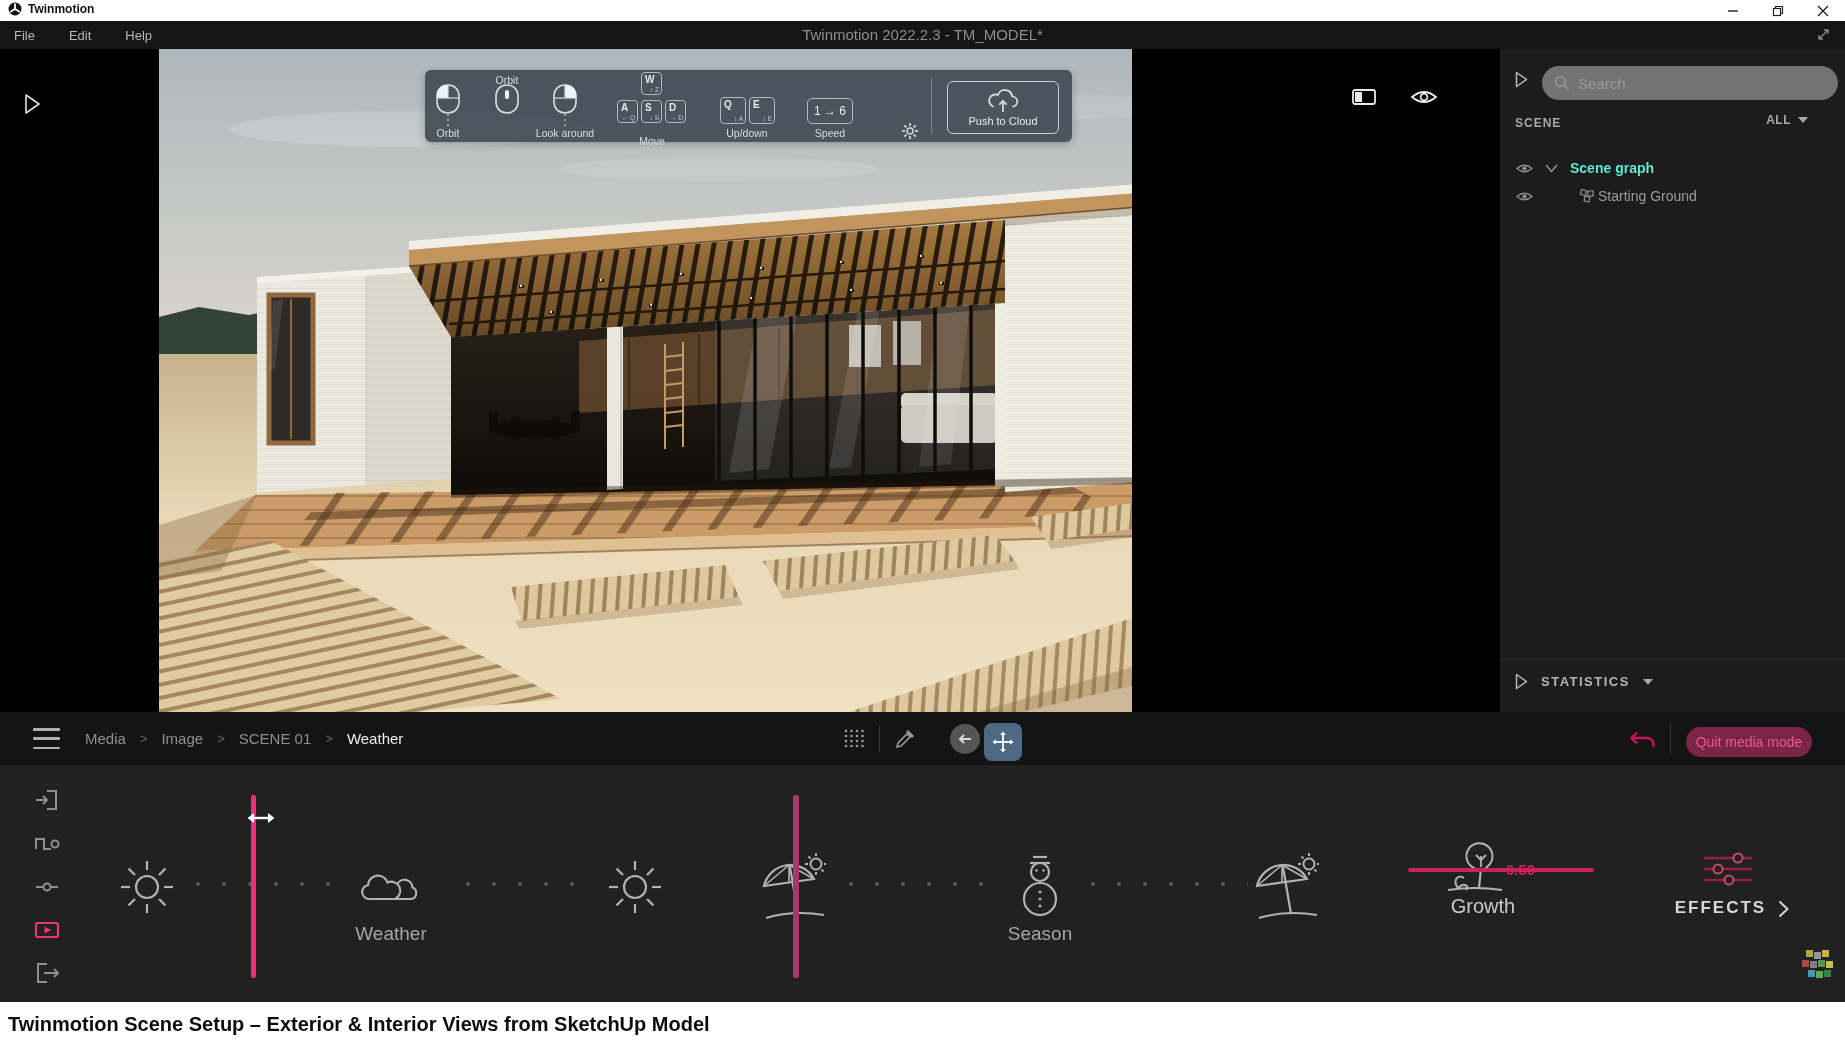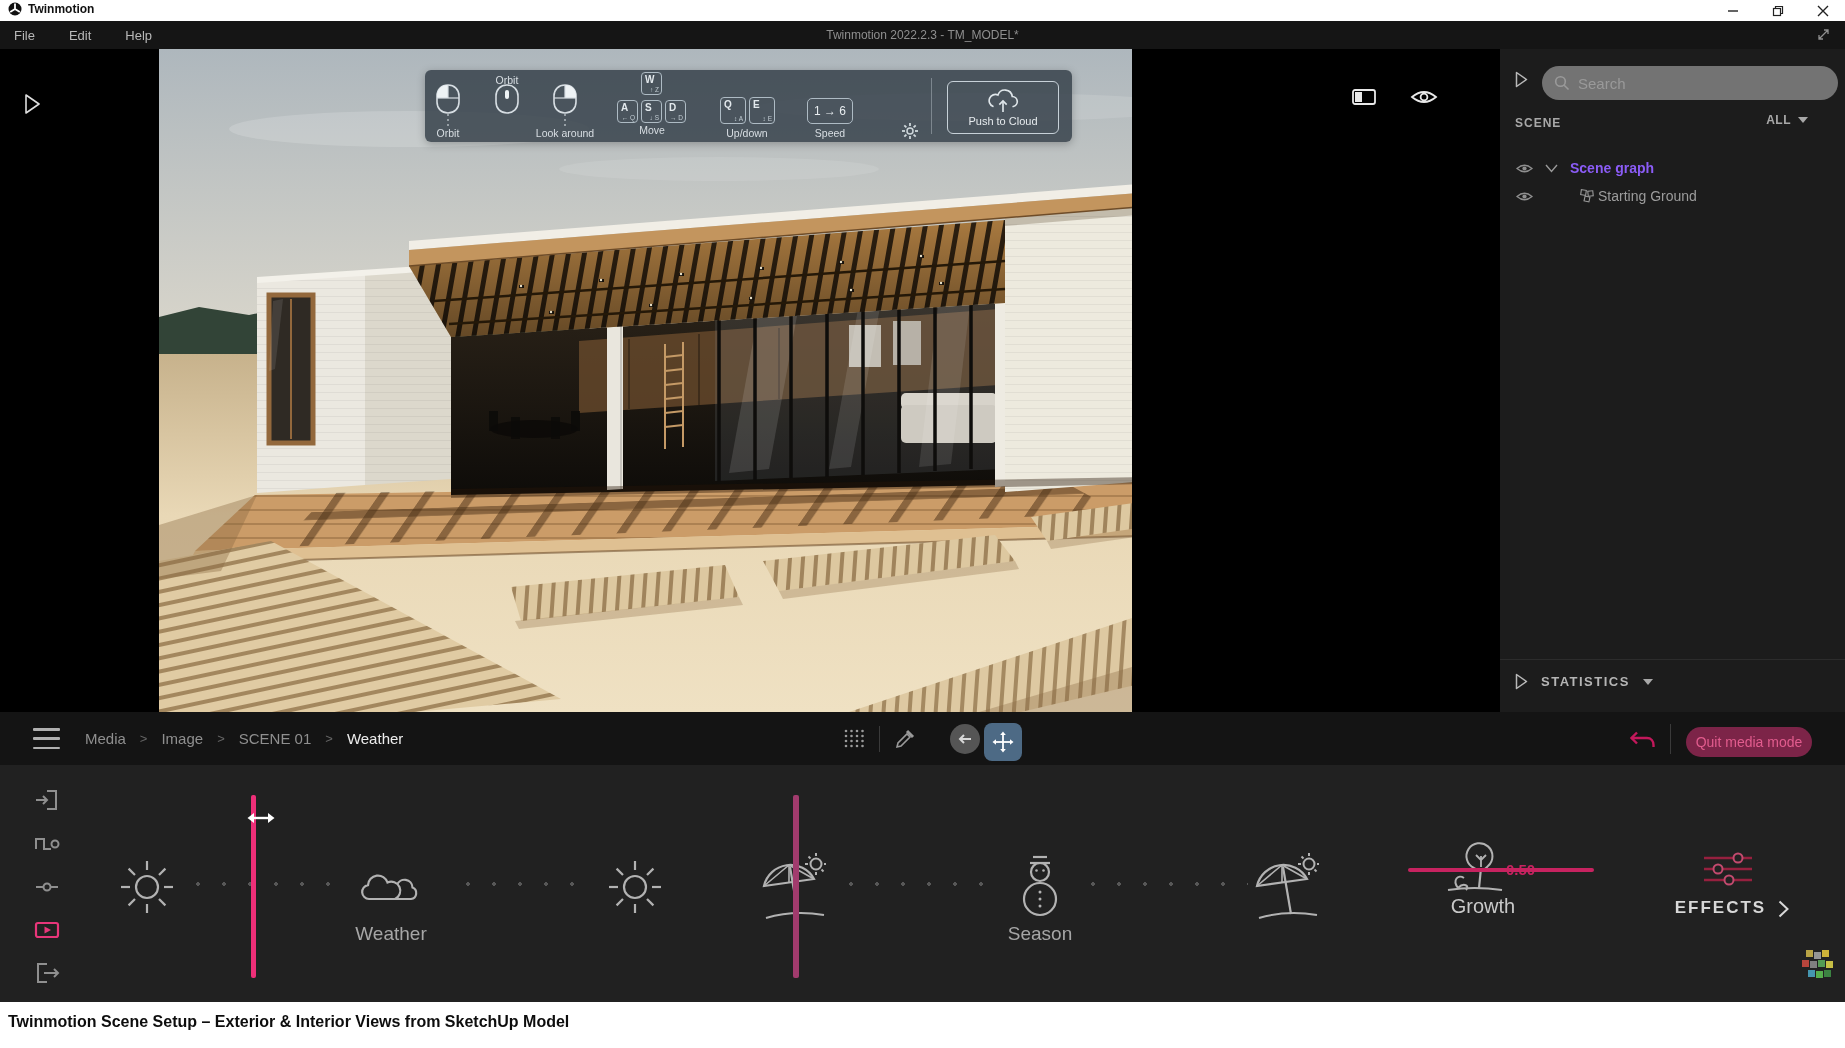--- a/index.html
+++ b/index.html
@@ -15,21 +15,21 @@
   .app-id { position:absolute; left:8px; top:2px; display:flex; align-items:center; gap:6px; }
   .app-name { font-size:12px; font-weight:bold; color:#111; }
   .win-controls { position:absolute; right:0; top:0; height:21px; display:flex; }
   .win-btn { width:45px; height:21px; display:flex; align-items:center; justify-content:center; }
 
   
   .menubar { position:absolute; left:0; top:21px; width:1845px; height:28px; background:#151515; }
   .menus { position:absolute; left:10px; top:0; height:28px; display:flex; align-items:center; gap:26px; }
   .menu-item { color:#b8b8b8; font-size:13px; padding:0 4px; }
   .doc-title { position:absolute; left:50%; top:0; transform:translateX(-50%); height:28px; line-height:28px;
-    color:#8f8f8f; font-size:12px; white-space:nowrap; }
+    color:#8f8f8f; font-size:15px; white-space:nowrap; }
   .expand-icon { position:absolute; right:14px; top:6px; }
 
   
   .main { position:absolute; left:0; top:49px; width:1845px; height:663px; background:#000; }
   .viewport { position:absolute; left:159px; top:0; width:973px; height:663px; overflow:hidden; background:#14532d; }
   .vp-left-play { position:absolute; left:24px; top:45px; }
   .vp-right-icons { position:absolute; left:1352px; top:39px; width:120px; display:flex; gap:34px; align-items:center; }
 
   
   .nav-overlay { position:absolute; left:266px; top:21px; width:647px; height:72px;
@@ -53,21 +53,21 @@
   .sb-search input { background:transparent; border:none; outline:none; color:#cfcfcf; font-size:15px; width:220px;
     font-family:"Liberation Sans", sans-serif; }
   .sb-search input::placeholder { color:#9a9a9a; }
   .sb-section { position:absolute; left:15px; top:64px; width:315px; height:18px; }
   .sb-section .sec-label { font-size:12px; font-weight:bold; letter-spacing:1px; color:#a8a8a8; }
   .sb-filter { position:absolute; right:22px; top:0; display:flex; align-items:center; gap:7px; }
   .sb-filter .sec-label { letter-spacing:0.5px; }
   .tri-down { width:0; height:0; border-left:5px solid transparent; border-right:5px solid transparent; border-top:6px solid #a8a8a8; }
   .tree-row { position:absolute; left:0; width:345px; height:26px; display:flex; align-items:center; }
   .tree-label { font-size:14px; color:#9c9c9c; margin-left:8px; }
-  .tree-label.strong { color:#8b5cf6; font-weight:bold; }
+  .tree-label.strong { color:#5eead4; font-weight:bold; }
   .sb-stats-divider { position:absolute; left:0; top:610px; width:345px; height:1px; background:#2c2c2c; }
   .sb-stats { position:absolute; left:15px; top:624px; display:flex; align-items:center; gap:13px; }
   .sb-stats .sec-label { font-size:13px; font-weight:bold; letter-spacing:1.5px; color:#b5b5b5; }
 
   
   .media-bar { position:absolute; left:0; top:712px; width:1845px; height:53px; background:#141414; }
   .hamburger { position:absolute; left:33px; top:16px; width:27px; height:21px; display:flex; flex-direction:column; justify-content:space-between; }
   .hamburger div { height:2.5px; background:#b0b0b0; border-radius:1px; }
   .breadcrumb { position:absolute; left:85px; top:0; height:53px; display:flex; align-items:center; gap:14px; }
   .crumb { font-size:15px; color:#8f8f8f; }
@@ -91,21 +91,21 @@
   .vslider { position:absolute; border-radius:2px; }
   .growth-line { position:absolute; left:1408px; top:103px; width:186px; height:4px; border-radius:2px; }
   .growth-value { position:absolute; left:1506px; top:96px; font-size:15px; font-weight:bold; }
   .growth-label { position:absolute; left:1413px; top:130px; width:140px; text-align:center; font-size:20px; color:#c9c9c9; }
   .effects-row { position:absolute; left:1662px; top:133px; width:140px; display:flex; align-items:flex-end; justify-content:center; gap:12px; }
   .effects-text { font-size:17px; font-weight:bold; letter-spacing:2px; color:#d8d8d8; }
   .watermark { position:absolute; left:1798px; top:183px; width:40px; height:34px; opacity:.9; }
 
   
   .caption-bar { position:absolute; left:0; top:1002px; width:1845px; height:46px; background:#ffffff; }
-  .caption-text { position:absolute; left:8px; top:11px; font-size:16px; font-weight:bold; color:#0d0d0d; }
+  .caption-text { position:absolute; left:8px; top:11px; font-size:20px; font-weight:bold; color:#0d0d0d; }
 </style>
 </head>
 <body>
 
 <div class="screen">
 
   <div class="titlebar">
     <div class="app-id">
       <svg width="14" height="14" viewBox="0 0 14 14">
         <circle cx="7" cy="7" r="6.5" fill="#111"></circle>
@@ -375,21 +375,21 @@
           <span class="key-main">E</span>
           <span class="key-sub">↕ E</span>
         </div>
 
         <div class="speed-box">
           <span>1 → 6</span>
         </div>
 
         <div class="ov-label" style="left:-12px; top:57px; width:70px;">Orbit</div>
         <div class="ov-label" style="left:90px; top:57px; width:100px;">Look around</div>
-        <div class="ov-label" style="left:192px; top:54px; width:70px;">Move</div>
+        <div class="ov-label" style="left:192px; top:65px; width:70px;">Move</div>
         <div class="ov-label" style="left:287px; top:57px; width:70px;">Up/down</div>
         <div class="ov-label" style="left:370px; top:57px; width:70px;">Speed</div>
 
         <svg class="abs" style="left:476px; top:52px;" width="18" height="18" viewBox="0 0 18 18">
           <circle cx="9" cy="9" r="3" fill="none" stroke="#cfd8dc" stroke-width="1.5"></circle>
           <g stroke="#cfd8dc" stroke-width="1.8">
             <line x1="9" y1="1" x2="9" y2="4"></line>
               <line x1="9" y1="14" x2="9" y2="17"></line>
             <line x1="1" y1="9" x2="4" y2="9"></line>
               <line x1="14" y1="9" x2="17" y2="9"></line>

